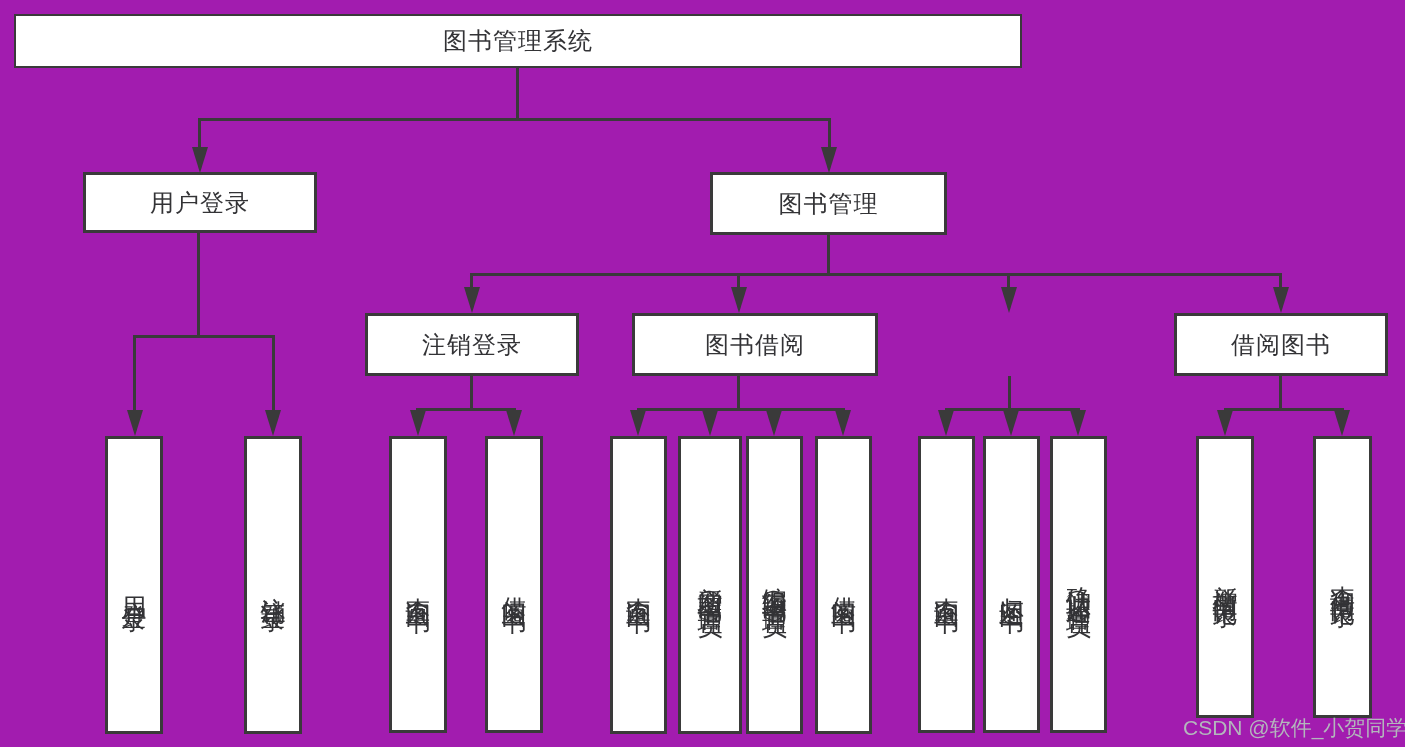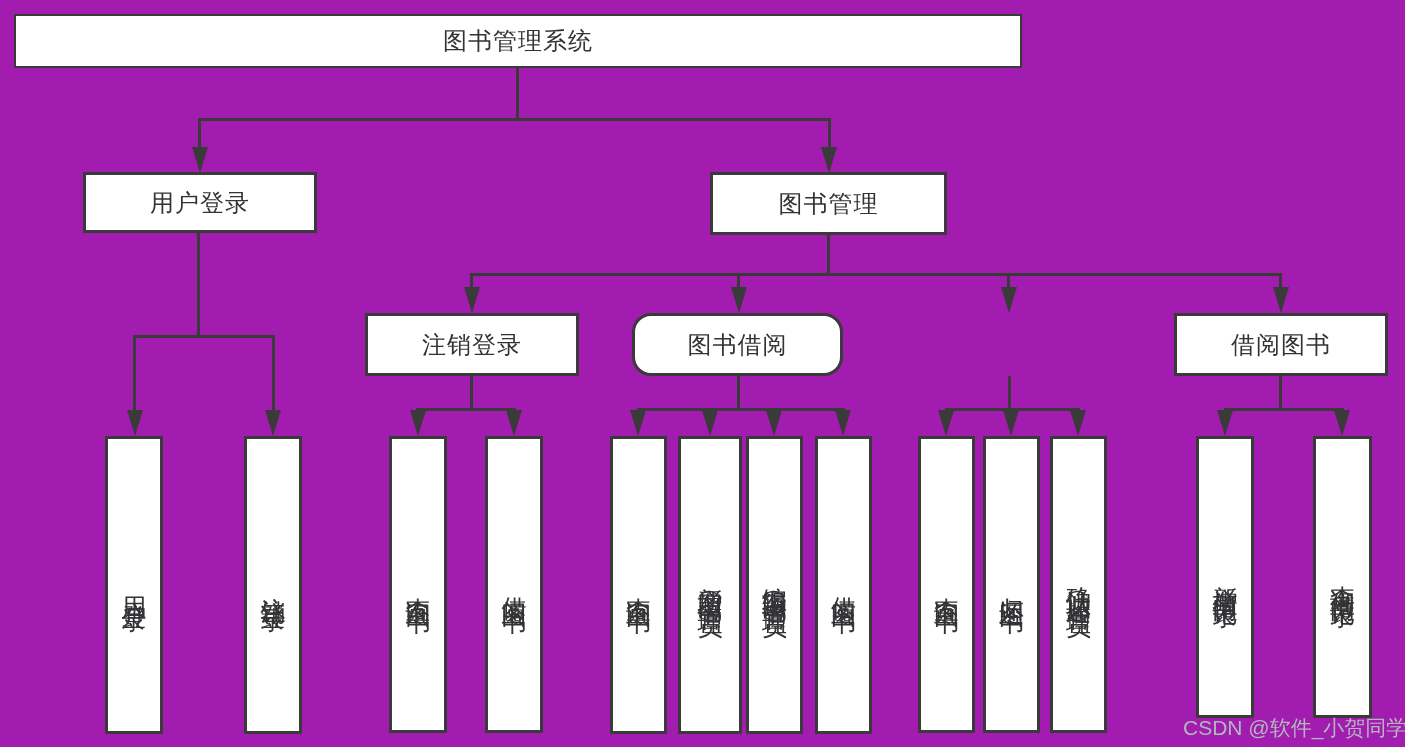--- a/index.html
+++ b/index.html
@@ -49,21 +49,21 @@
 <body>
 
 <div id="stage">
 
   <div class="box root" style="left:14px;top:14px;width:1008px;height:54px;">图书管理系统</div>
 
   <div class="box branch" style="left:83px;top:172px;width:234px;height:61px;">用户登录</div>
   <div class="box branch" style="left:710px;top:172px;width:237px;height:63px;">图书管理</div>
 
   <div class="box branch" style="left:365px;top:313px;width:214px;height:63px;">注销登录</div>
-  <div class="box branch" style="left:632px;top:313px;width:211px;height:63px;border-radius:19px;">图书借阅</div>
+  <div class="box branch" style="left:632px;top:313px;width:246px;height:63px;">图书借阅</div>
   <div class="box branch" style="left:1174px;top:313px;width:214px;height:63px;">借阅图书</div>
 
   <div class="box leaf" style="left:105px;top:436px;width:58px;height:298px;">用户登录</div>
   <div class="box leaf" style="left:244px;top:436px;width:58px;height:298px;">注销登录</div>
 
   <div class="box leaf" style="left:389px;top:436px;width:58px;height:297px;">查询图书</div>
   <div class="box leaf" style="left:485px;top:436px;width:58px;height:297px;">借阅图书</div>
 
   <div class="box leaf" style="left:610px;top:436px;width:57px;height:298px;">查询图书</div>
   <div class="box leaf" style="left:678px;top:436px;width:64px;height:298px;">新增图书（管理员）</div>

